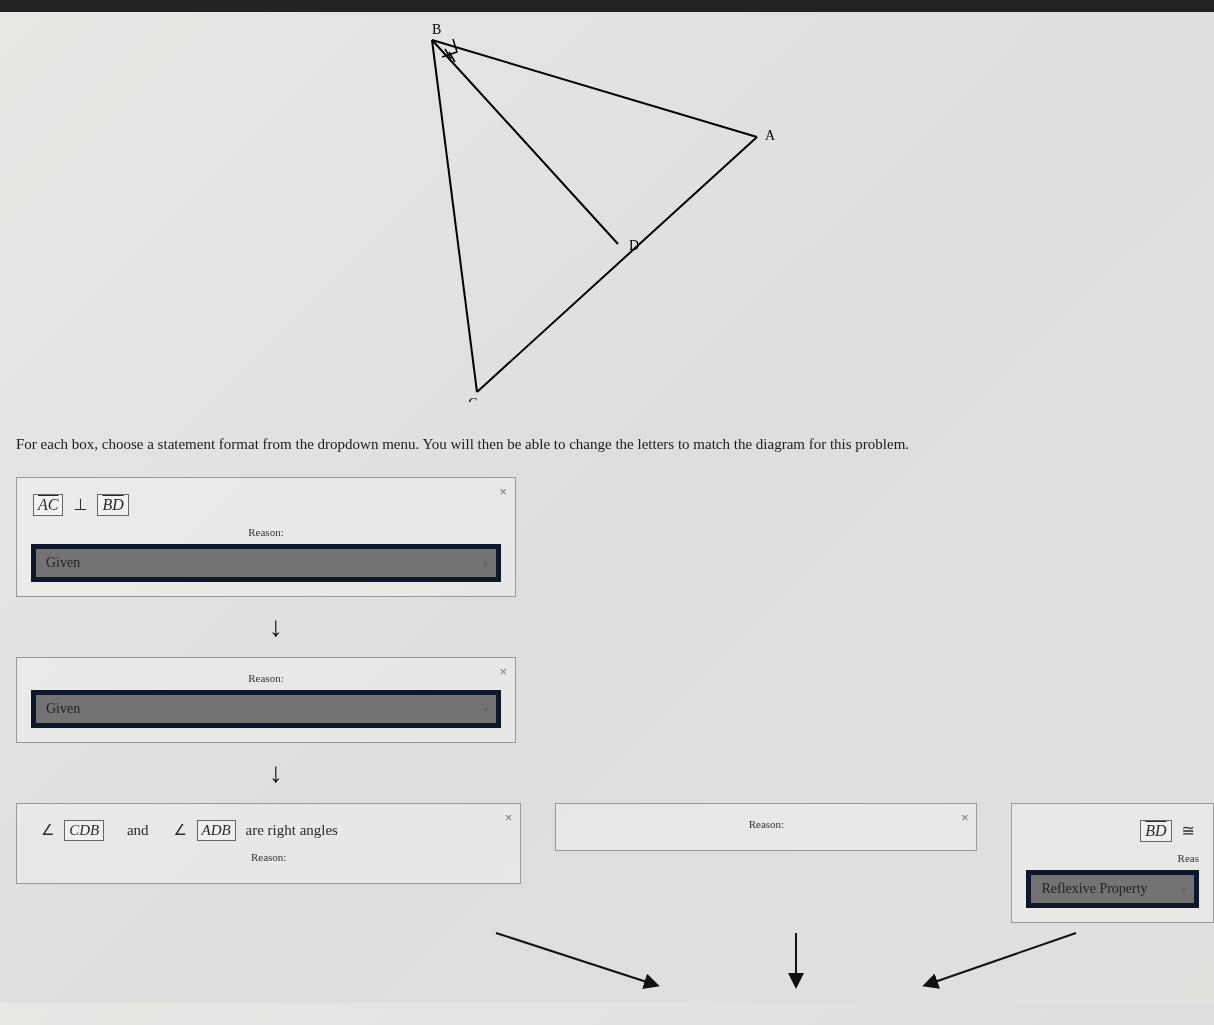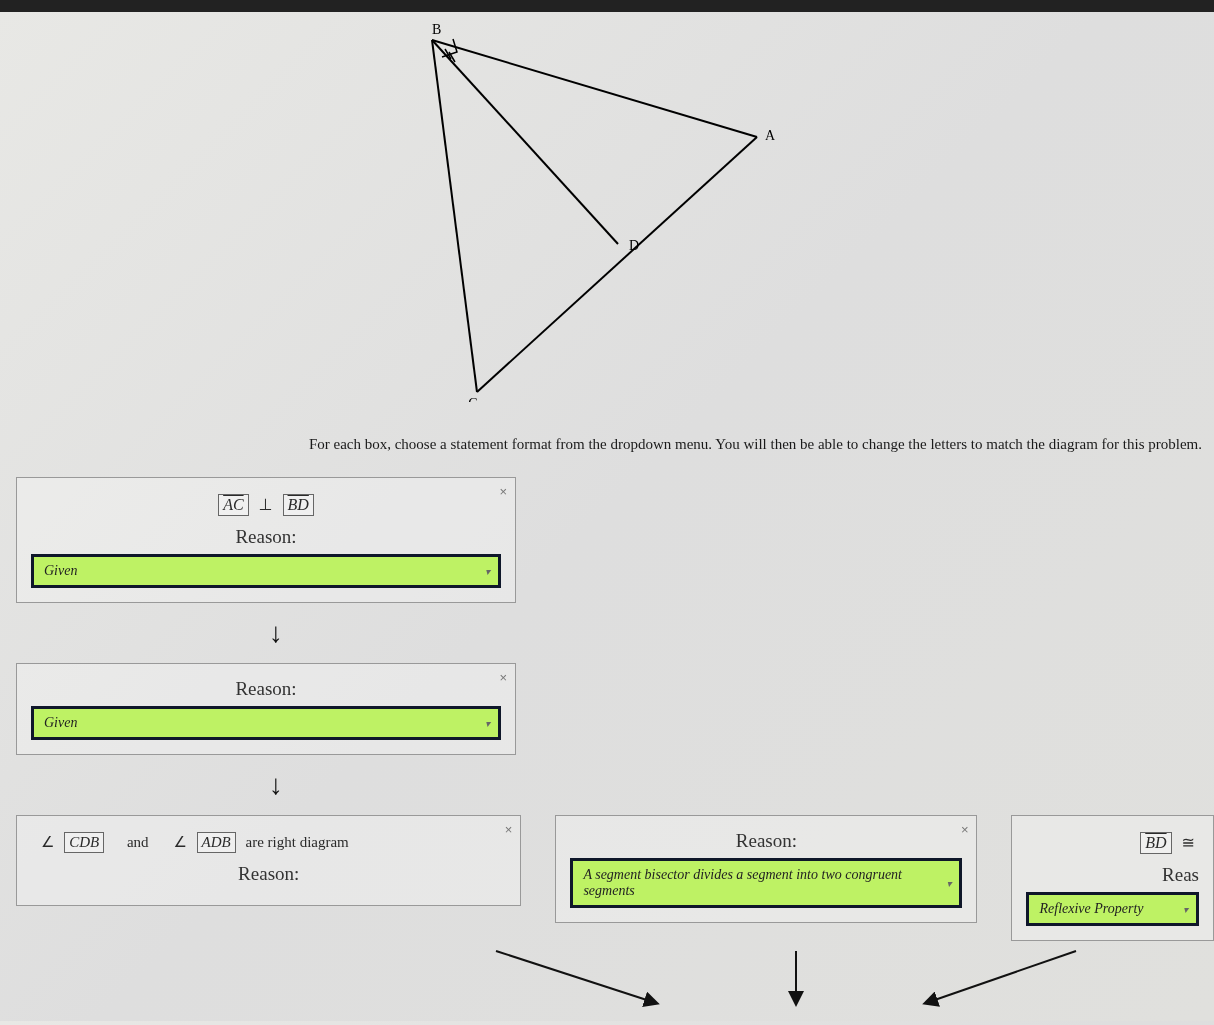--- a/index.html
+++ b/index.html
@@ -13,71 +13,69 @@
   }
   .top-bar {
     height: 12px;
     background: #222;
   }
   .page { width: 1214px; overflow: hidden; }
   .diagram-wrap { text-align: center; margin: 10px 0 30px 0; }
   .instruction {
     font-size: 15px;
     color: #1a1a1a;
-    margin: 22px 12px 24px 16px;
-    text-align: right;
+    margin: 22px 0 24px 16px;
   }
   .flow-col { display: flex; flex-direction: column; align-items: center; }
   .proof-area { position: relative; padding-left: 16px; }
   .card {
     position: relative;
     width: 500px;
     border: 1px solid #999;
     background: rgba(255,255,255,0.28);
     padding: 14px 14px 14px 14px;
   }
   .card .close-x {
     position: absolute;
     top: 6px; right: 8px;
     font-size: 13px;
     color: #777;
     font-family: Arial, sans-serif;
     cursor: pointer;
   }
   .stmt-row {
-    text-align: center;
+    text-align: left;
     font-size: 16px;
     margin: 2px 0 10px 0;
   }
   .overline { text-decoration: overline; }
   .letters-box {
     display: inline-block;
     border: 1px solid #666;
     padding: 1px 4px;
     margin: 0 2px;
     font-style: italic;
     font-family: Georgia, serif;
     background: rgba(255,255,255,0.35);
   }
   .sym { margin: 0 4px; }
   .reason-label {
     text-align: center;
-    font-size: 19px;
+    font-size: 11px;
     margin-bottom: 6px;
     color: #333;
   }
   .reason-select {
-    border: 3px solid #0f172a;
-    background: #bef264;
+    border: 5px solid #0f172a;
+    background: #737373;
     padding: 6px 26px 6px 10px;
     font-size: 14px;
     color: #222;
     position: relative;
     cursor: pointer;
-    font-style: italic;
   }
   .reason-select::after {
     content: "▾";
     position: absolute;
     right: 8px; top: 50%;
     transform: translateY(-50%);
     font-size: 10px;
     color: #666;
   }
   .arrow-down {
@@ -158,29 +156,28 @@
     <div class="row3">
 
       <div class="card small" style="width:515px;">
         <span class="close-x">×</span>
         <div class="stmt-row" style="text-align:left; padding-left:6px;">
           <span class="sym">∠</span>
           <span class="letters-box">CDB</span>
           <span style="margin:0 17px;">and</span>
           <span class="sym">∠</span>
           <span class="letters-box">ADB</span>
-          <span style="margin-left:4px;">are right diagram</span>
+          <span style="margin-left:4px;">are right angles</span>
         </div>
         <div class="reason-label">Reason:</div>
       </div>
 
       <div class="card small" style="width:430px;">
         <span class="close-x">×</span>
         <div class="reason-label">Reason:</div>
-        <div class="reason-select">A segment bisector divides a segment into two congruent segments</div>
       </div>
 
       <div class="card edge" style="width:206px;">
         <div class="stmt-row" style="text-align:right; padding-right:0;">
           <span class="overline letters-box">BD</span>
           <span class="sym">≅</span>
         </div>
         <div class="reason-label" style="text-align:right;">Reas</div>
         <div class="reason-select">Reflexive Property</div>
       </div>

